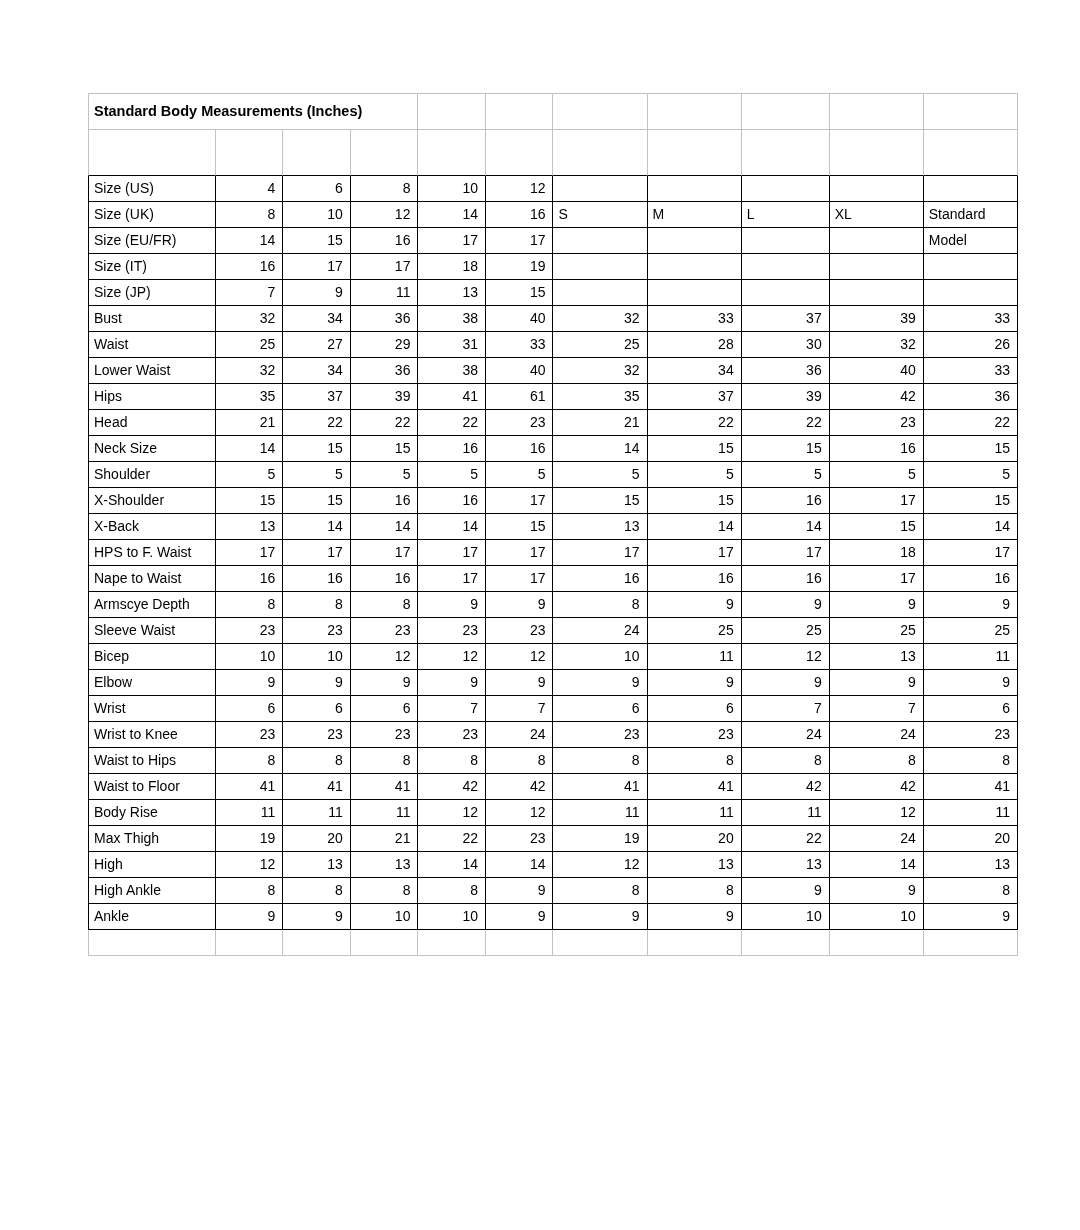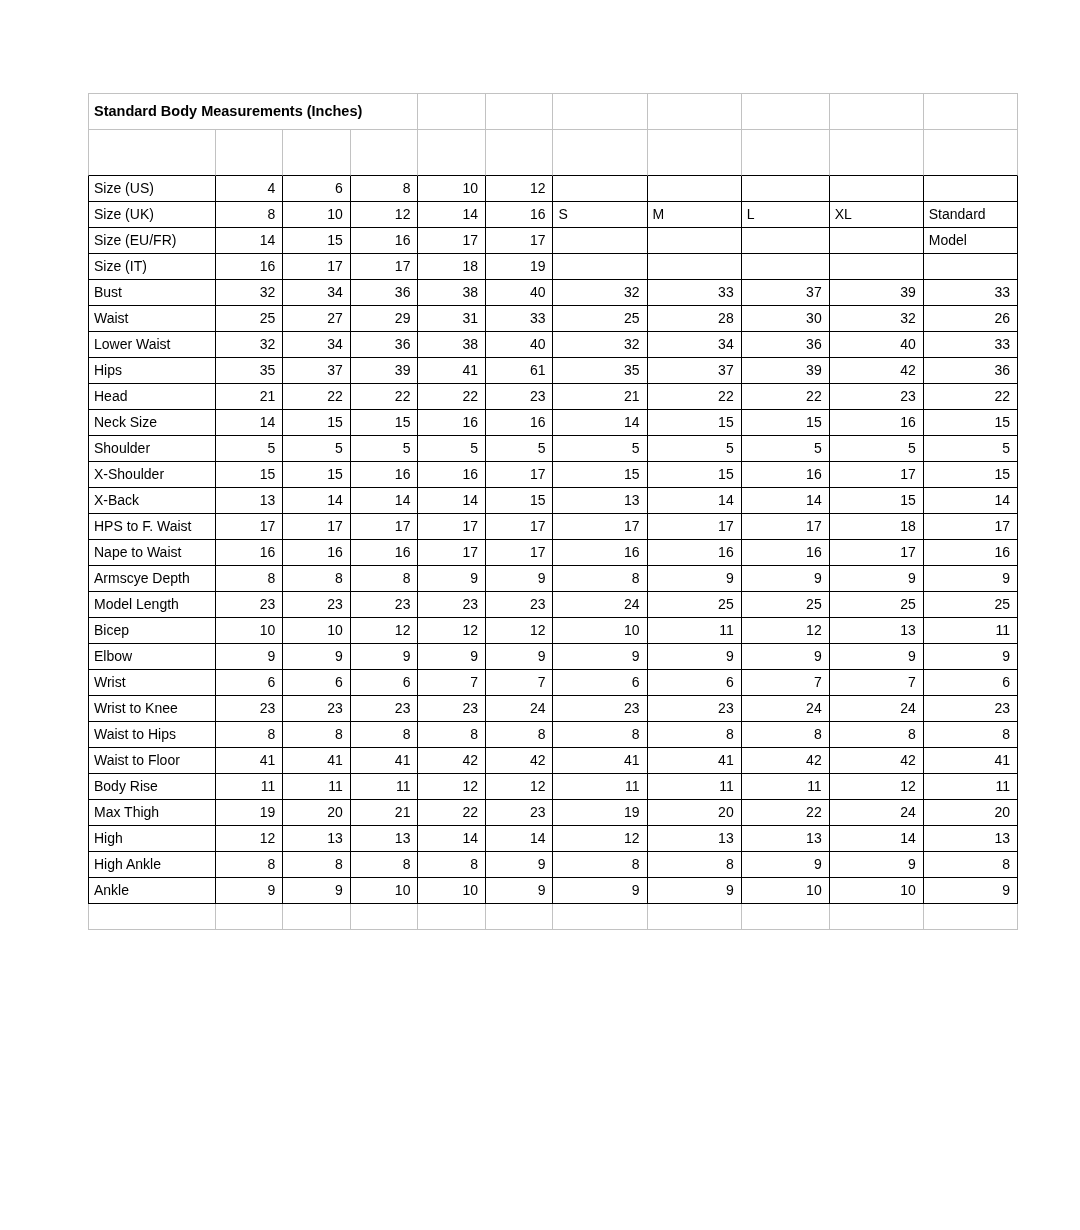--- a/index.html
+++ b/index.html
@@ -146,20 +146,33 @@
           <td class="b num">17</td>
           <td class="b num">18</td>
           <td class="b num">19</td>
           <td class="b ext"></td>
           <td class="b ext"></td>
           <td class="b ext"></td>
           <td class="b ext"></td>
           <td class="b ext"></td>
         </tr>
         <tr class="r-data">
+          <td class="b lab">Size (JP)</td>
+          <td class="b num">7</td>
+          <td class="b num">9</td>
+          <td class="b num">11</td>
+          <td class="b num">13</td>
+          <td class="b num">15</td>
+          <td class="b ext"></td>
+          <td class="b ext"></td>
+          <td class="b ext"></td>
+          <td class="b ext"></td>
+          <td class="b ext"></td>
+        </tr>
+        <tr class="r-data">
           <td class="b lab">Bust</td>
           <td class="b num">32</td>
           <td class="b num">34</td>
           <td class="b num">36</td>
           <td class="b num">38</td>
           <td class="b num">40</td>
           <td class="b num">32</td>
           <td class="b num">33</td>
           <td class="b num">37</td>
           <td class="b num">39</td>
@@ -302,21 +315,21 @@
           <td class="b num">8</td>
           <td class="b num">9</td>
           <td class="b num">9</td>
           <td class="b num">8</td>
           <td class="b num">9</td>
           <td class="b num">9</td>
           <td class="b num">9</td>
           <td class="b num">9</td>
         </tr>
         <tr class="r-data">
-          <td class="b lab">Model Length</td>
+          <td class="b lab">Sleeve Waist</td>
           <td class="b num">23</td>
           <td class="b num">23</td>
           <td class="b num">23</td>
           <td class="b num">23</td>
           <td class="b num">23</td>
           <td class="b num">24</td>
           <td class="b num">25</td>
           <td class="b num">25</td>
           <td class="b num">25</td>
           <td class="b num">25</td>

